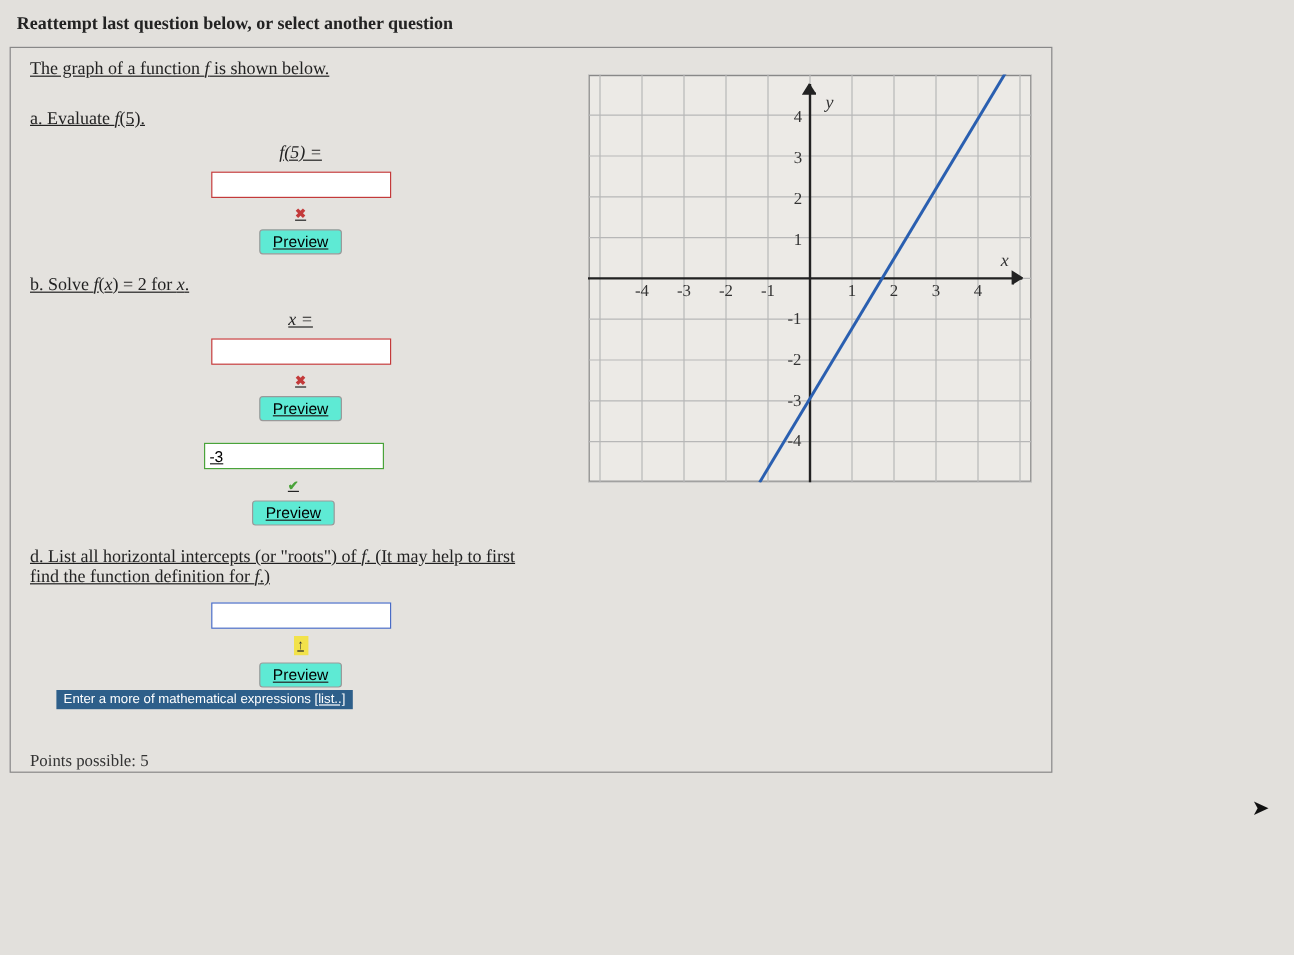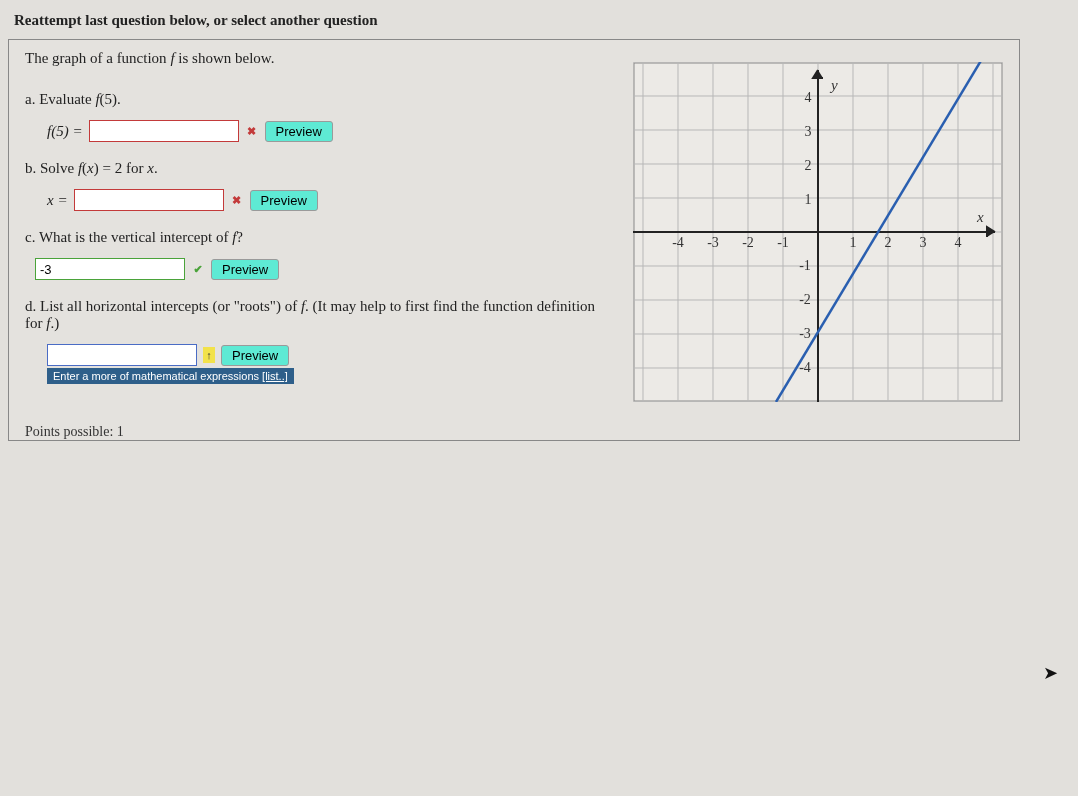--- a/index.html
+++ b/index.html
@@ -5,21 +5,21 @@
   * { box-sizing: border-box; }
   body {
     margin: 0;
     font-family: Georgia, 'Times New Roman', serif;
     font-size: 15px;
     background: #e2e0dc;
     color: #222;
     padding: 8px;
   }
   .page {
-    width: 1012px;
+    width: 869px;
   }
   .instruction {
     font-size: 15px;
     margin: 4px 0 10px 6px;
     font-weight: bold;
   }
   .problem-box {
     border: 1px solid #888;
     background: #e4e2de;
     padding: 10px 16px 0 16px;
@@ -27,36 +27,38 @@
   }
   .problem-text {
     font-size: 15px;
   }
   .math-f { font-style: italic; font-family: 'Times New Roman', serif; }
   .math-x { font-style: italic; font-family: 'Times New Roman', serif; }
   .content-area {
     display: flex;
     gap: 36px;
     align-items: flex-start;
+    text-decoration: underline;
   }
   .left-col { flex: 1; }
   .graph-area {
     margin: 12px 0 0 0;
   }
   .questions {
     margin-top: 24px;
   }
   .q-part {
     margin: 14px 0 18px 0;
   }
   .answer-row {
     margin: 12px 0 0 22px;
     display: flex;
     align-items: center;
     gap: 6px;
+    flex-direction: column;
   }
   .eq-label { font-style: italic; font-family: 'Times New Roman', serif; }
   input.answer {
     height: 22px;
     padding: 0 4px;
     font-size: 13px;
     font-family: Arial, sans-serif;
     border: 1px solid #999;
     background: #fff;
   }
@@ -132,21 +134,20 @@
             <span>b. Solve <span class="math-f">f</span>(<span class="math-x">x</span>) = 2 for <span class="math-x">x</span>.</span>
             <div class="answer-row">
               <span class="eq-label">x =</span>
               <input class="answer invalid" style="width: 150px;" value="">
               <span class="status-icon status-x">✖</span>
               <button class="preview">Preview</button>
             </div>
           </div>
 
           <div class="q-part">
-            <span>c. What is the vertical intercept of <span class="math-f">f</span>?</span>
             <div class="answer-row" style="margin-left:10px">
               <input class="answer valid" style="width: 150px;" value="-3">
               <span class="status-icon status-check">✔</span>
               <button class="preview">Preview</button>
             </div>
           </div>
 
           <div class="q-part">
             <span>d. List all horizontal intercepts (or "roots") of <span class="math-f">f</span>. (It may help to first find the function definition for <span class="math-f">f</span>.)</span>
             <div class="answer-row" style="margin-left:22px">
@@ -219,17 +220,17 @@
           <g font-family="Georgia" font-style="italic" font-size="15" fill="#333">
             <text x="198" y="28">y</text>
             <text x="344" y="160">x</text>
           </g>
 
           <line x1="143" y1="340" x2="370" y2="-38" stroke="#2a5fb0" stroke-width="2.5"></line>
         </svg>
       </div>
     </div>
 
-    <div class="points">Points possible: 1</div>
+    <div class="points">Points possible: 5</div>
   </div>
 </div>
 
 <span class="cursor-arrow">➤</span>
 
 </body></html>

